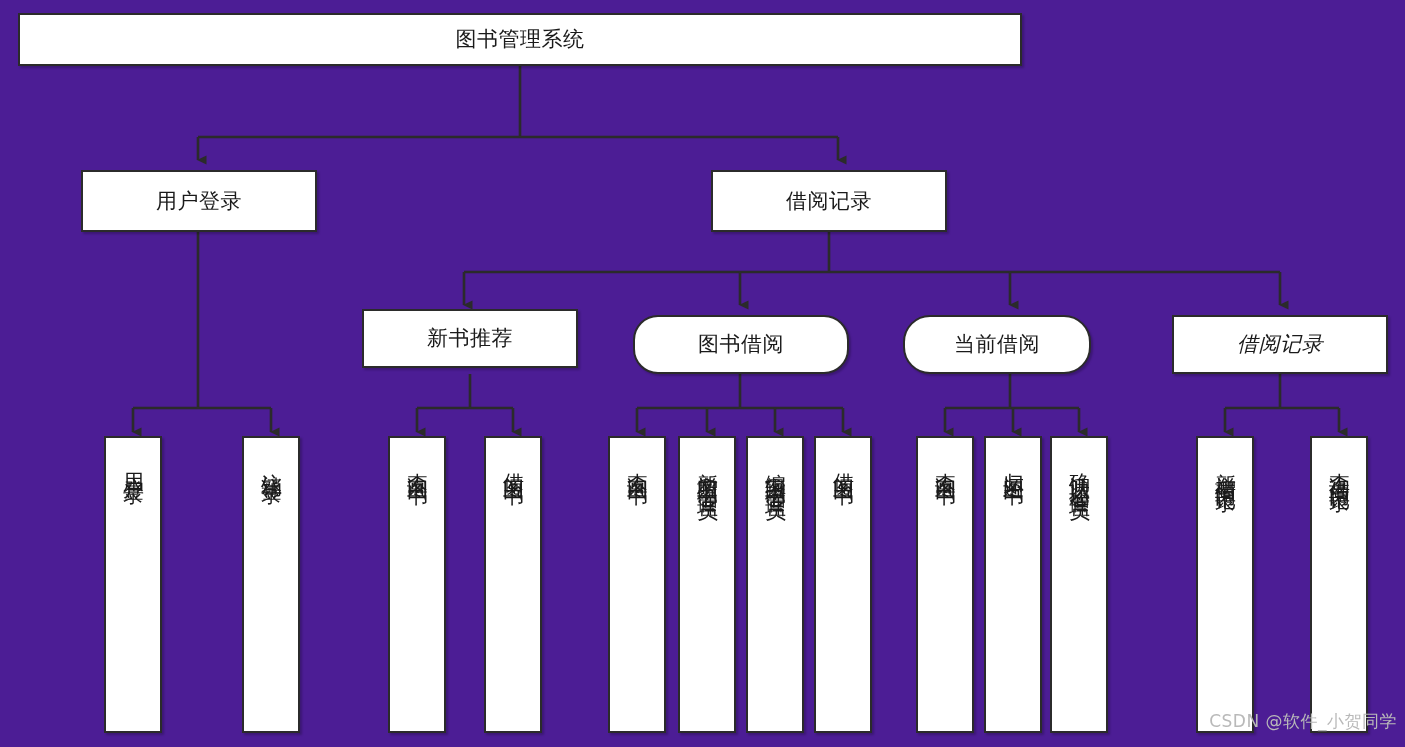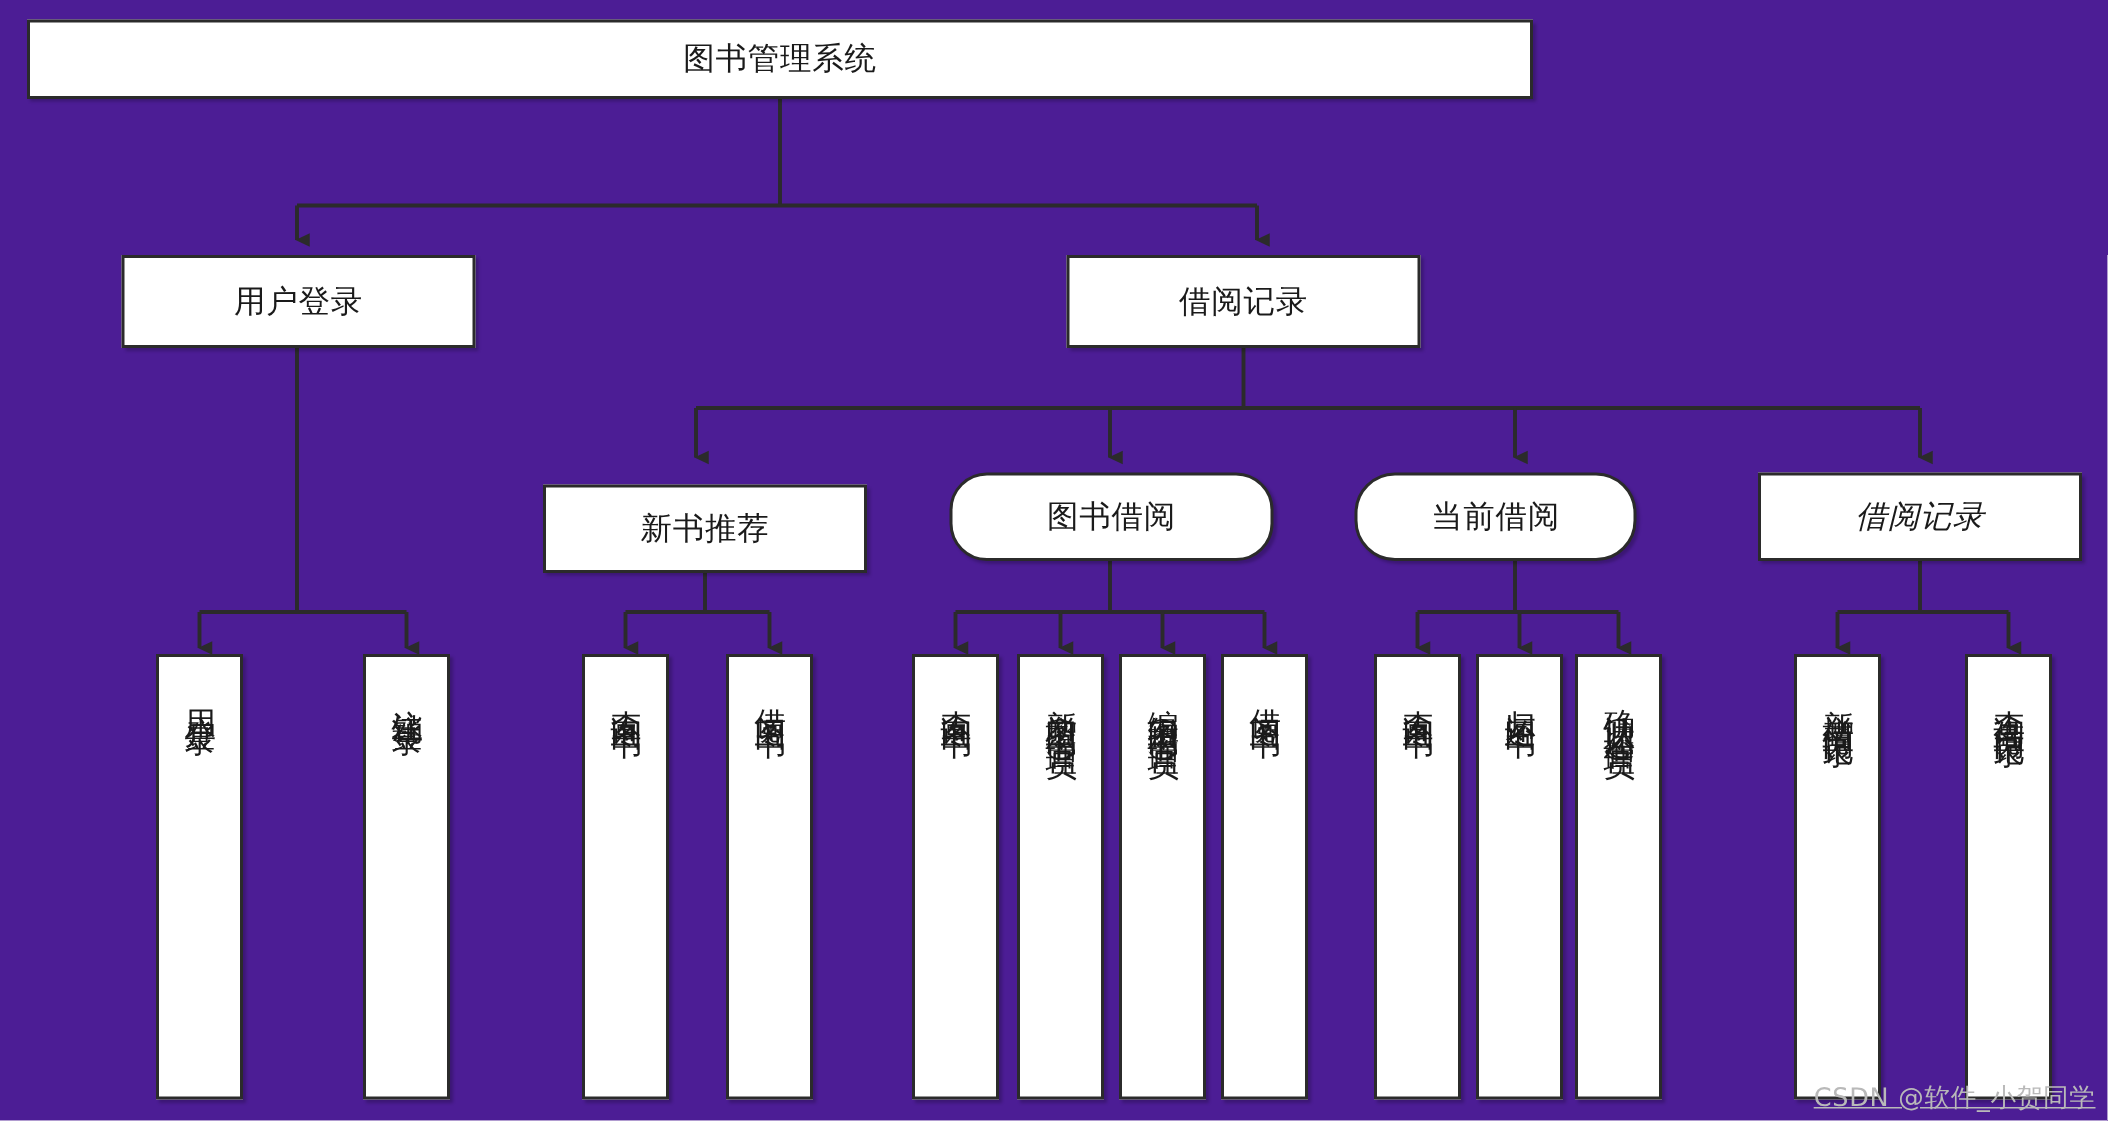--- a/index.html
+++ b/index.html
@@ -53,27 +53,26 @@
     writing-mode: vertical-rl;
     text-orientation: upright;
     font-size: 21px;
     letter-spacing: 4px;
     line-height: 1;
     white-space: nowrap;
   }
   .watermark {
     position: absolute;
     right: 8px;
-    bottom: 4px;
+    bottom: 14px;
     font-size: 17px;
     color: #b9b9b9;
     letter-spacing: 0.5px;
     white-space: nowrap;
     user-select: none;
-    text-decoration: underline;
   }
 </style>
 </head>
 <body>
 
 <div id="canvas">
 
   <svg id="edges" viewBox="0 0 1405 747" xmlns="http://www.w3.org/2000/svg">
     <defs>
       <marker id="arrow" markerWidth="11" markerHeight="11" refX="5" refY="9" orient="auto" markerUnits="userSpaceOnUse">
@@ -140,21 +139,21 @@
     <span class="node-label">图书管理系统</span>
   </div>
 
   <div class="node horizontal" style="left:81px; top:170px; width:236px; height:62px;">
     <span class="node-label">用户登录</span>
   </div>
   <div class="node horizontal" style="left:711px; top:170px; width:236px; height:62px;">
     <span class="node-label">借阅记录</span>
   </div>
 
-  <div class="node horizontal" style="left:362px; top:323px; width:216px; height:59px;">
+  <div class="node horizontal" style="left:362px; top:309px; width:216px; height:59px;">
     <span class="node-label">新书推荐</span>
   </div>
   <div class="node horizontal" style="left:633px; top:315px; width:216px; height:59px;border-radius:25px;">
     <span class="node-label">图书借阅</span>
   </div>
   <div class="node horizontal" style="left:903px; top:315px; width:188px; height:59px;border-radius:27px;">
     <span class="node-label">当前借阅</span>
   </div>
   <div class="node horizontal" style="left:1172px; top:315px; width:216px; height:59px;font-style:italic;">
     <span class="node-label">借阅记录</span>

